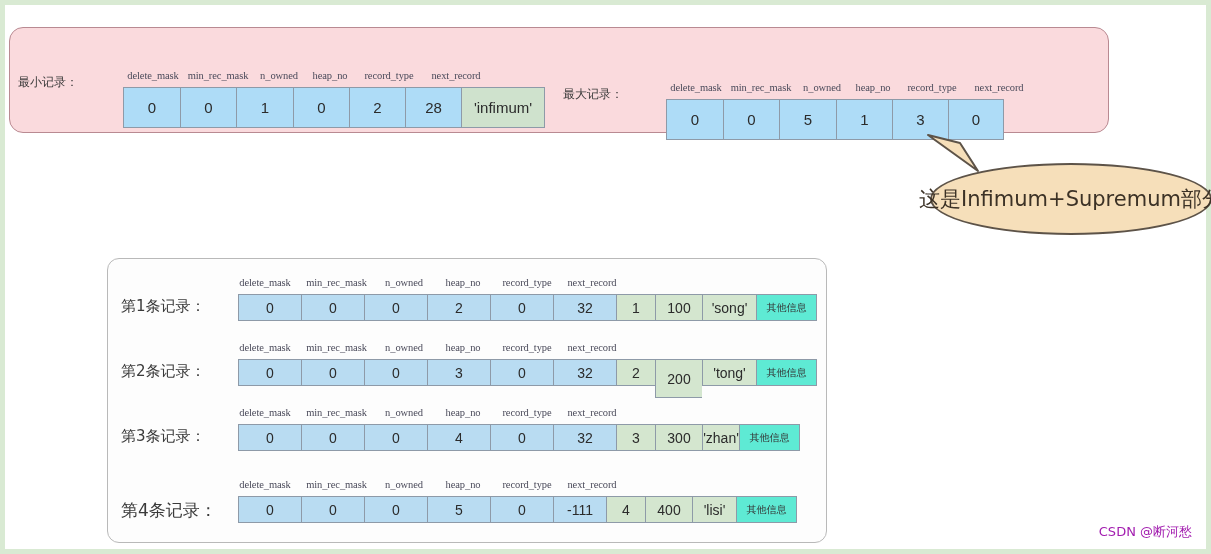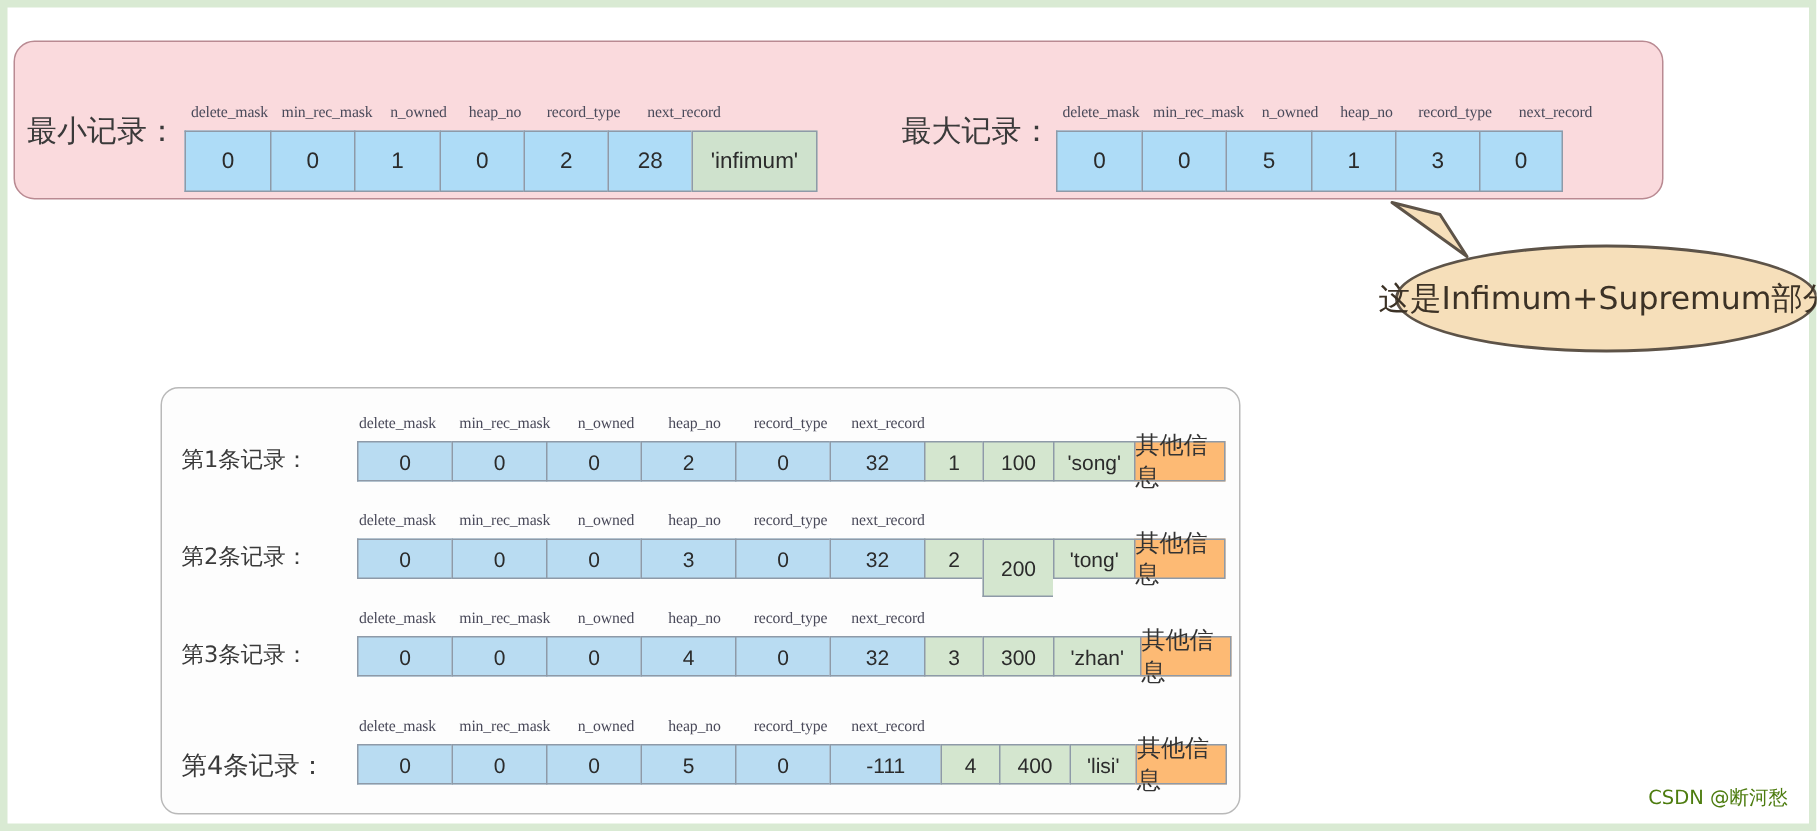--- a/index.html
+++ b/index.html
@@ -35,21 +35,21 @@
     border: 1.5px solid #b98a92;
     border-radius: 14px;
     box-sizing: border-box;
   }
 
   
   .rec-group { position: absolute; }
   .rec-label {
     position: absolute;
     white-space: nowrap;
-    font-size: 20px;
+    font-size: 12px;
     color: #3a3a3a;
     font-family: "DejaVu Sans", "Liberation Sans", sans-serif;
   }
   .hdr-row {
     position: absolute;
     display: flex;
     white-space: nowrap;
   }
   .hdr {
     font-size: 10.5px;
@@ -69,21 +69,21 @@
     display: flex;
     align-items: center;
     justify-content: center;
     font-size: 15px;
     color: #2b2b2b;
     font-family: "Liberation Sans", sans-serif;
   }
   .cell:last-child { border-right: 1px solid #8e9aa8; }
   .cell.blue  { background: #aedcf7; }
   .cell.green { background: #cfe2cd; }
-  .cell.grey  { background: #fdba74; color: #333; font-size: 16px;
+  .cell.grey  { background: #5eead4; color: #333; font-size: 10px;
                 font-family: Liberation Serif, serif; }
 
   
   .cell.ublue  { background: #b9dcf2; font-size: 14px; }
   .cell.ugreen { background: #d4e6cf; font-size: 14px; }
 
   
   .ur-box {
     position: absolute;
     left: 102px;
@@ -127,21 +127,21 @@
     position: absolute;
     overflow: visible;
   }
 
   
   .watermark {
     position: absolute;
     right: 14px;
     bottom: 8px;
     font-size: 13px;
-    color: #4d7c0f;
+    color: #a21caf;
     font-family: "DejaVu Sans", "Liberation Sans", sans-serif;
     white-space: nowrap;
   }
 </style>
 </head>
 <body>
 
 <div id="page">
 
   <div class="pink-panel">
@@ -162,21 +162,21 @@
         <div class="cell blue" style="width:57px;height:41px;">0</div>
         <div class="cell blue" style="width:56px;height:41px;">0</div>
         <div class="cell blue" style="width:57px;height:41px;">1</div>
         <div class="cell blue" style="width:56px;height:41px;">0</div>
         <div class="cell blue" style="width:56px;height:41px;">2</div>
         <div class="cell blue" style="width:56px;height:41px;">28</div>
         <div class="cell green" style="width:84px;height:41px;">'infimum'</div>
       </div>
     </div>
 
-    <div class="rec-group" style="left:548px;top:0;width:548px;height:106px;margin-left:38px;">
+    <div class="rec-group" style="left:548px;top:12px;width:548px;height:106px;">
       <div class="rec-label" style="left:5px;top:46px;">最大记录：</div>
 
       <div class="hdr-row" style="left:108px;top:42px;">
         <span class="hdr" style="width:60px;">delete_mask</span>
         <span class="hdr" style="width:70px;">min_rec_mask</span>
         <span class="hdr" style="width:52px;">n_owned</span>
         <span class="hdr" style="width:50px;">heap_no</span>
         <span class="hdr" style="width:68px;">record_type</span>
         <span class="hdr" style="width:66px;">next_record</span>
       </div>
@@ -268,21 +268,21 @@
 
     <div class="cell-row" style="left:131px;top:19px;">
       <div class="cell ublue" style="width:63px;height:27px;">0</div>
       <div class="cell ublue" style="width:63px;height:27px;">0</div>
       <div class="cell ublue" style="width:63px;height:27px;">0</div>
       <div class="cell ublue" style="width:63px;height:27px;">4</div>
       <div class="cell ublue" style="width:63px;height:27px;">0</div>
       <div class="cell ublue" style="width:63px;height:27px;">32</div>
       <div class="cell ugreen" style="width:39px;height:27px;">3</div>
       <div class="cell ugreen" style="width:47px;height:27px;">300</div>
-      <div class="cell ugreen" style="width:58px;height:27px;">'zhan'</div>
+      <div class="cell ugreen" style="width:37px;height:27px;">'zhan'</div>
       <div class="cell grey" style="width:61px;height:27px;">其他信息</div>
     </div>
   </div>
 
   <div class="rec-group" style="left:102px;top:472px;width:720px;height:50px;">
     <div class="rec-label" style="left:14px;top:22px;font-size:17px;">第4条记录：</div>
 
     <div class="hdr-row" style="left:125px;top:2px;">
       <span class="hdr" style="width:66px;">delete_mask</span>
       <span class="hdr" style="width:77px;">min_rec_mask</span>
@@ -291,21 +291,21 @@
       <span class="hdr" style="width:68px;">record_type</span>
       <span class="hdr" style="width:62px;">next_record</span>
     </div>
 
     <div class="cell-row" style="left:131px;top:19px;">
       <div class="cell ublue" style="width:63px;height:27px;">0</div>
       <div class="cell ublue" style="width:63px;height:27px;">0</div>
       <div class="cell ublue" style="width:63px;height:27px;">0</div>
       <div class="cell ublue" style="width:63px;height:27px;">5</div>
       <div class="cell ublue" style="width:63px;height:27px;">0</div>
-      <div class="cell ublue" style="width:74px;height:27px;">-111</div>
+      <div class="cell ublue" style="width:53px;height:27px;">-111</div>
       <div class="cell ugreen" style="width:39px;height:27px;">4</div>
       <div class="cell ugreen" style="width:47px;height:27px;">400</div>
       <div class="cell ugreen" style="width:44px;height:27px;">'lisi'</div>
       <div class="cell grey" style="width:61px;height:27px;">其他信息</div>
     </div>
   </div>
 
 
   <div class="watermark">CSDN @断河愁</div>
 

